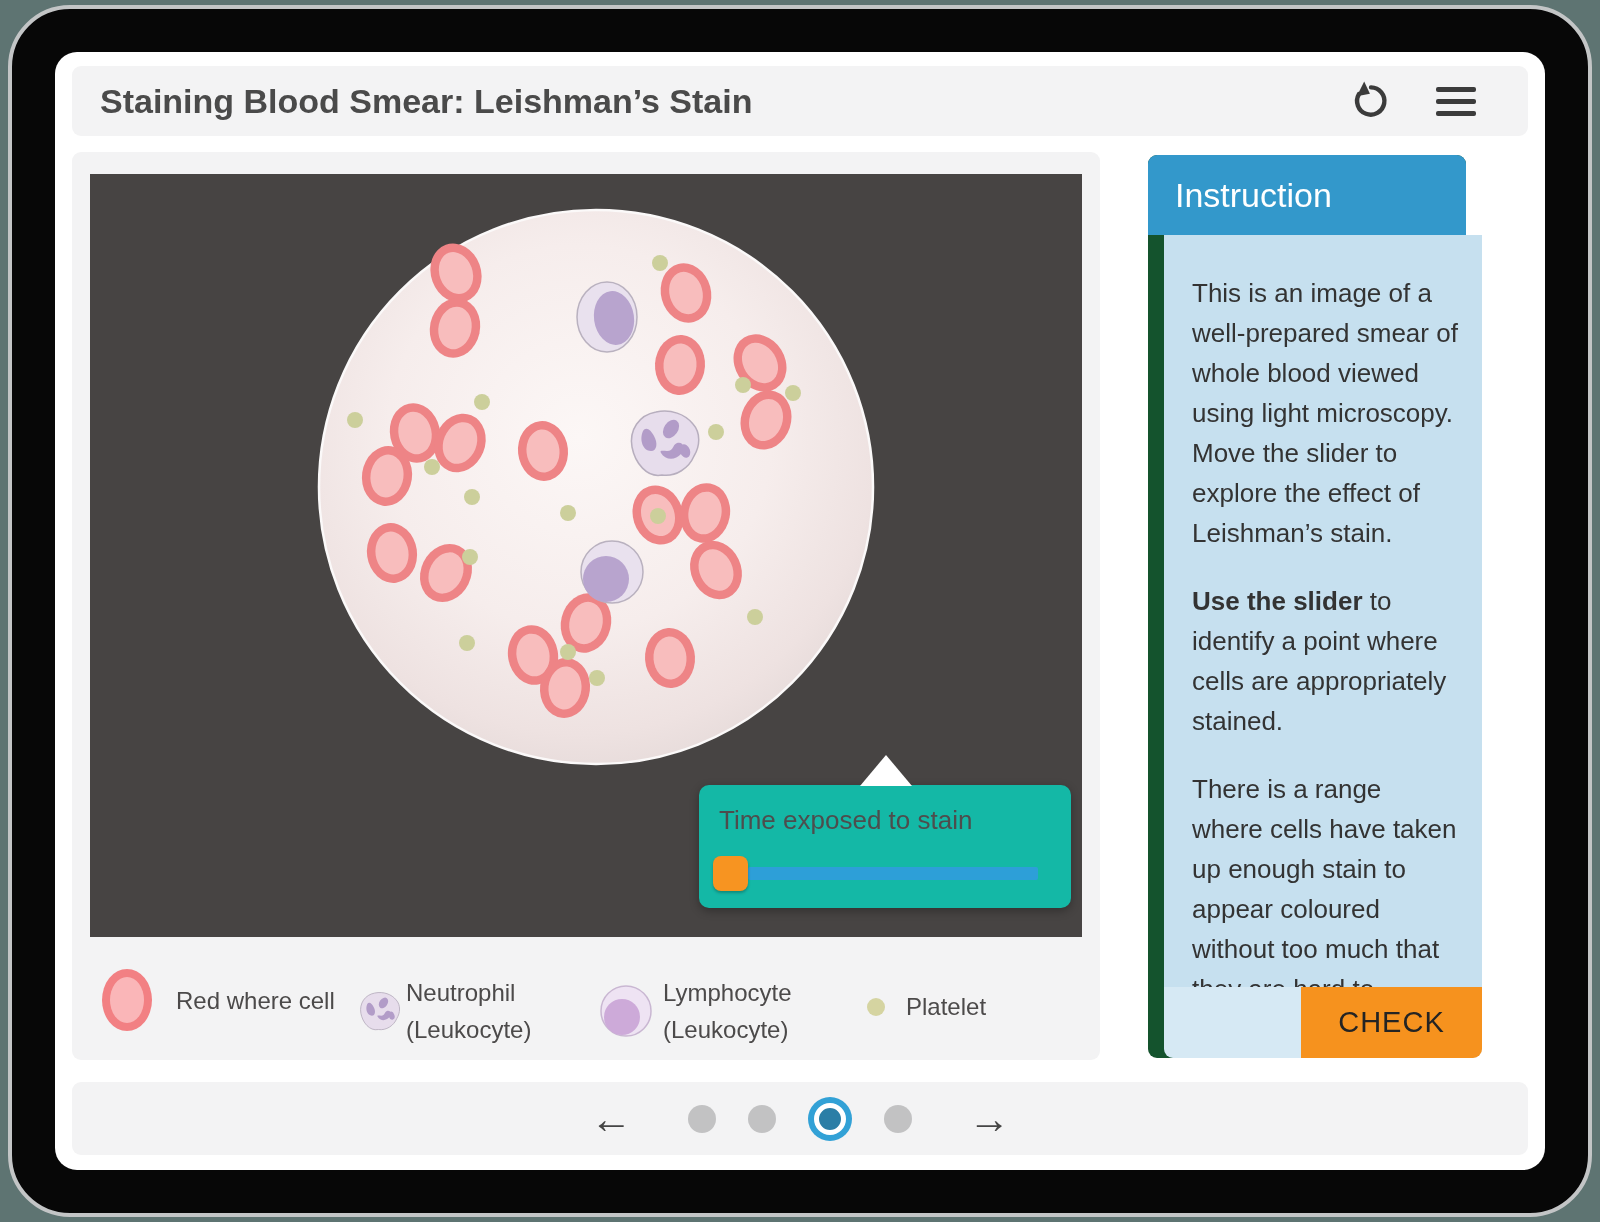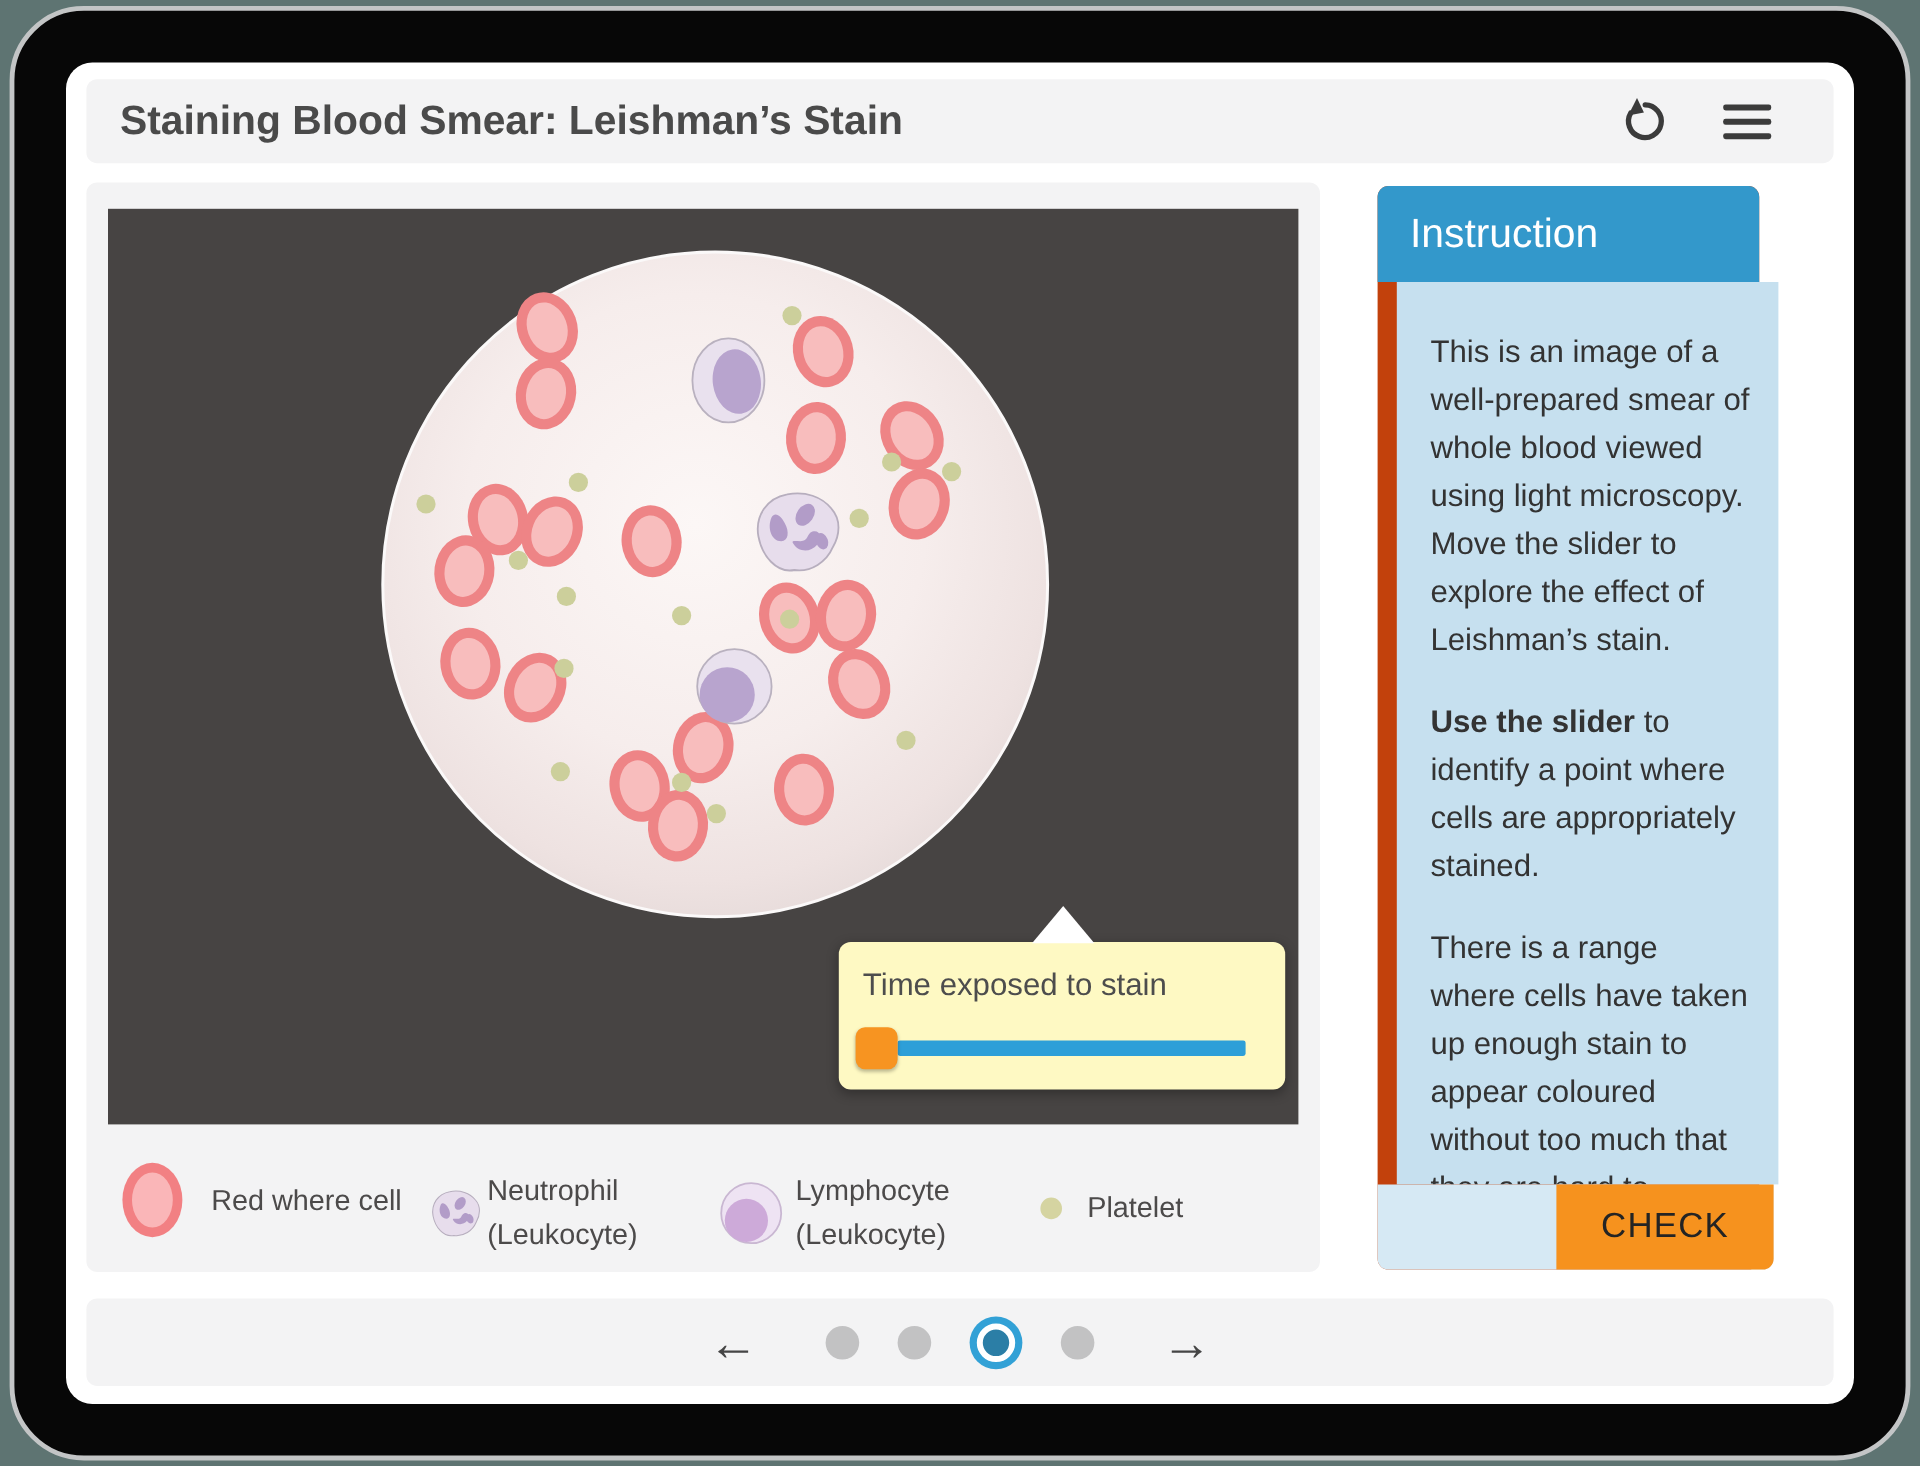--- a/index.html
+++ b/index.html
@@ -14,41 +14,41 @@
   .appbar .title{position:absolute;left:28px;top:0;height:70px;line-height:70px;font-size:34px;color:#4a4a4a;font-weight:bold;}
   .appbar .icons{position:absolute;right:52px;top:0;height:70px;display:flex;align-items:center;gap:44px;}
   .hamburger{display:flex;flex-direction:column;gap:7px;cursor:pointer;}
   .hamburger div{width:40px;height:5px;background:#3b3b3b;border-radius:2px;}
 
   
   .main-panel{position:absolute;left:17px;top:100px;width:1028px;height:908px;background:#f3f3f4;border-radius:9px;}
   .dark-field{position:absolute;left:18px;top:22px;width:992px;height:763px;background:#474443;overflow:hidden;}
 
   
-  .tooltip{position:absolute;left:627px;top:633px;width:372px;height:123px;background:#fef9c3;border-radius:10px;
+  .tooltip{position:absolute;left:627px;top:633px;width:372px;height:123px;background:#14b8a6;border-radius:10px;
            box-shadow:0 3px 10px rgba(0,0,0,.3);}
   .tooltip .pointer{position:absolute;left:161px;top:-30px;width:0;height:0;
            border-left:26px solid transparent;border-right:26px solid transparent;border-bottom:31px solid #ffffff;}
   .tooltip .slider-label{position:absolute;left:20px;top:20px;font-size:26px;color:#4d4d4d;}
   .slider-track{position:absolute;left:49px;top:82px;width:290px;height:13px;background:#2d9fd8;border-radius:2px;cursor:pointer;}
   .slider-thumb{position:absolute;left:14px;top:71px;width:35px;height:35px;background:#f79421;border-radius:8px;
            box-shadow:0 2px 3px rgba(0,0,0,.25);cursor:grab;}
 
   
   .legend-item{position:absolute;display:flex;align-items:center;}
   .legend-item .lbl{font-size:24px;color:#4c4a4a;line-height:37px;}
 
   
-  .instr-panel{position:absolute;left:1093px;top:103px;width:318px;height:903px;border-radius:9px;background:#c2410c;}
+  .instr-panel{position:absolute;left:1093px;top:103px;width:318px;height:903px;border-radius:9px;background:#14532d;}
   .instr-header{position:absolute;left:0;top:0;width:100%;height:80px;background:#3398cb;border-radius:9px 9px 0 0;}
   .instr-header span{display:block;padding-left:27px;line-height:80px;font-size:34px;color:#ffffff;}
   .instr-body{position:absolute;left:16px;top:80px;width:100%;bottom:71px;background:#c6e0ef;overflow:hidden;}
   .instr-body p{margin:0;padding:0 24px 0 28px;font-size:26px;line-height:40px;color:#333333;margin-top:28px;}
   .instr-body p:first-child{margin-top:38px;}
-  .instr-footer{position:absolute;left:0;bottom:0;width:100%;height:71px;background:#d6e9f4;border-radius:0 0 9px 9px;padding-left:12px;}
+  .instr-footer{position:absolute;left:16px;bottom:0;width:100%;height:71px;background:#d6e9f4;border-radius:0 0 9px 9px;}
   .check-btn{position:absolute;right:0;bottom:0;width:181px;height:71px;background:#f6921e;border:none;
              border-radius:0 0 9px 0;font-family:"Liberation Sans",sans-serif;font-size:29px;color:#242424;
              letter-spacing:1px;cursor:pointer;}
 
   
   .footer-bar{position:absolute;left:17px;top:1030px;width:1456px;height:73px;background:#f3f3f4;border-radius:9px;
               display:flex;align-items:center;justify-content:center;gap:32px;}
   .nav-arrow{font-size:42px;color:#454545;line-height:73px;cursor:pointer;background:none;border:none;
              font-family:"Liberation Sans",sans-serif;padding:0 24px;}
   .dot{width:28px;height:28px;border-radius:50%;background:#c2c2c3;cursor:pointer;}

